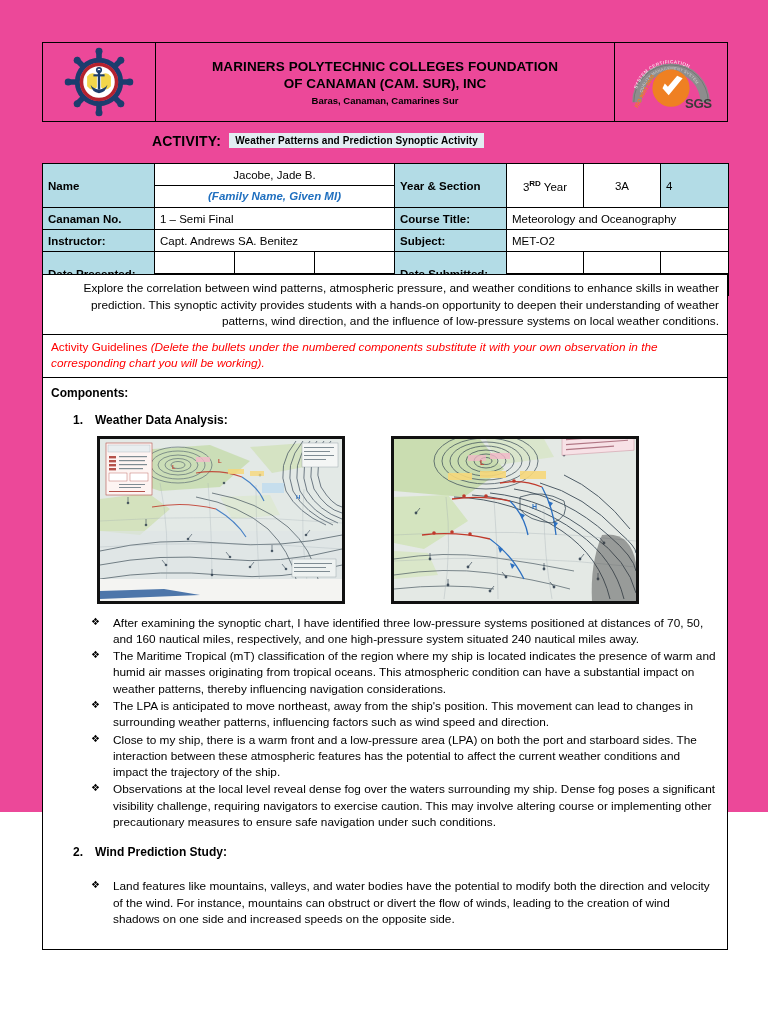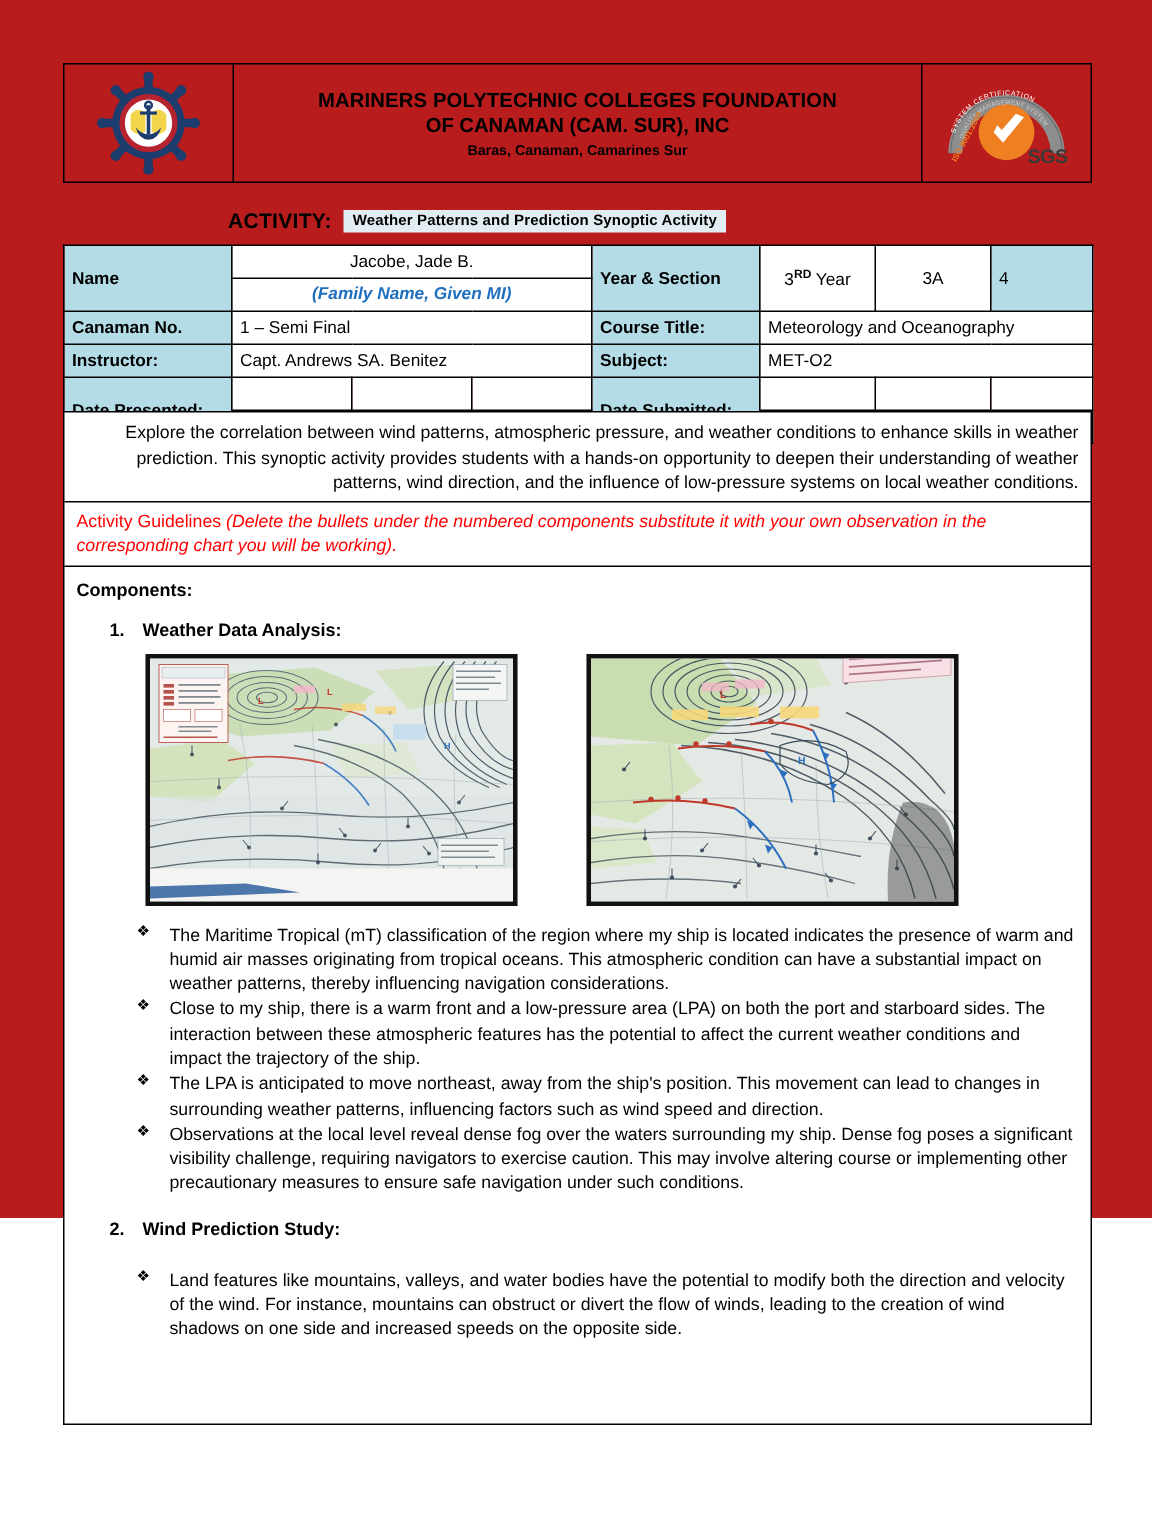--- a/index.html
+++ b/index.html
@@ -14,21 +14,21 @@
     color: #000000;
     position: relative;
     overflow: hidden;
   }
 
   .page {
     position: absolute;
     left: 0; top: 0;
     width: 768px;
     height: 812px;
-    background: #b91c1c;
+    background: #ec4899;
   }
 
   
   .header-table {
     position: absolute;
     left: 42px;
     top: 42px;
     width: 686px;
     border-collapse: collapse;
     table-layout: fixed;
@@ -75,21 +75,21 @@
   }
 
   
   .activity-line {
     position: absolute;
     left: 42px;
     top: 133px;
     width: 686px;
     height: 22px;
     display: flex;
-    align-items: flex-end;
+    align-items: flex-start;
   }
   .activity-label {
     font-size: 14px;
     font-weight: bold;
     margin-left: 110px;
     margin-right: 8px;
     letter-spacing: .2px;
   }
   .activity-value {
     font-size: 10px;
@@ -663,23 +663,24 @@
                   <rect x="172" y="22" width="48" height="1.2"></rect>
               </g>
             </g>
 
             <path d="M208 96 Q236 92 242 124 L242 162 L198 162 Q196 124 208 96 Z" fill="#3c3c3c" opacity="0.45"></path>
           </svg>
         </div>
       </div>
 
       <ul class="bullets">
+        <li>After examining the synoptic chart, I have identified three low-pressure systems positioned at distances of 70, 50, and 160 nautical miles, respectively, and one high-pressure system situated 240 nautical miles away.</li>
         <li>The Maritime Tropical (mT) classification of the region where my ship is located indicates the presence of warm and humid air masses originating from tropical oceans. This atmospheric condition can have a substantial impact on weather patterns, thereby influencing navigation considerations.</li>
+        <li>The LPA is anticipated to move northeast, away from the ship's position. This movement can lead to changes in surrounding weather patterns, influencing factors such as wind speed and direction.</li>
         <li>Close to my ship, there is a warm front and a low-pressure area (LPA) on both the port and starboard sides. The interaction between these atmospheric features has the potential to affect the current weather conditions and impact the trajectory of the ship.</li>
-        <li>The LPA is anticipated to move northeast, away from the ship's position. This movement can lead to changes in surrounding weather patterns, influencing factors such as wind speed and direction.</li>
         <li>Observations at the local level reveal dense fog over the waters surrounding my ship. Dense fog poses a significant visibility challenge, requiring navigators to exercise caution. This may involve altering course or implementing other precautionary measures to ensure safe navigation under such conditions.</li>
       </ul>
 
       <div class="spacer-md"></div>
 
       <div class="numbered">
         <span class="num">2.</span><span>Wind Prediction Study:</span>
       </div>
 
       <div class="spacer-sm"></div>

